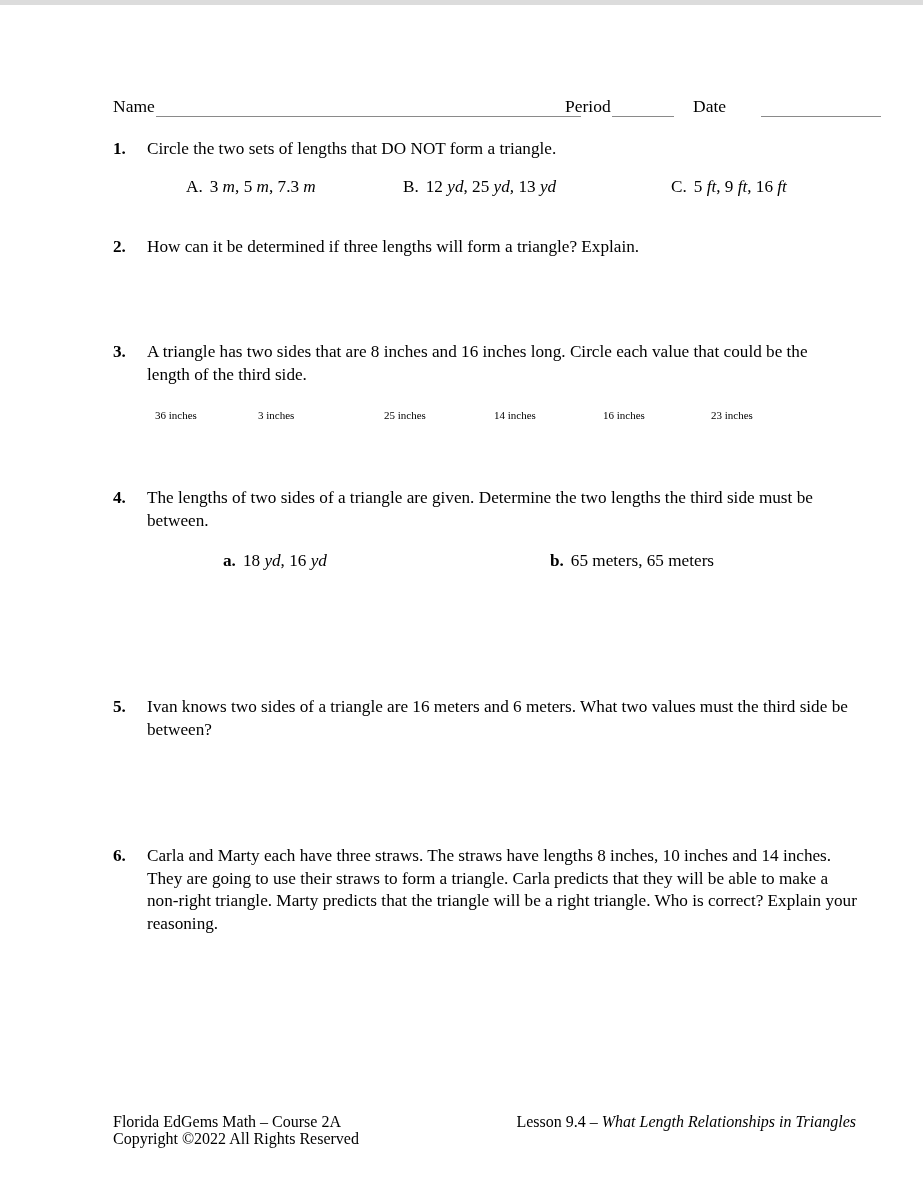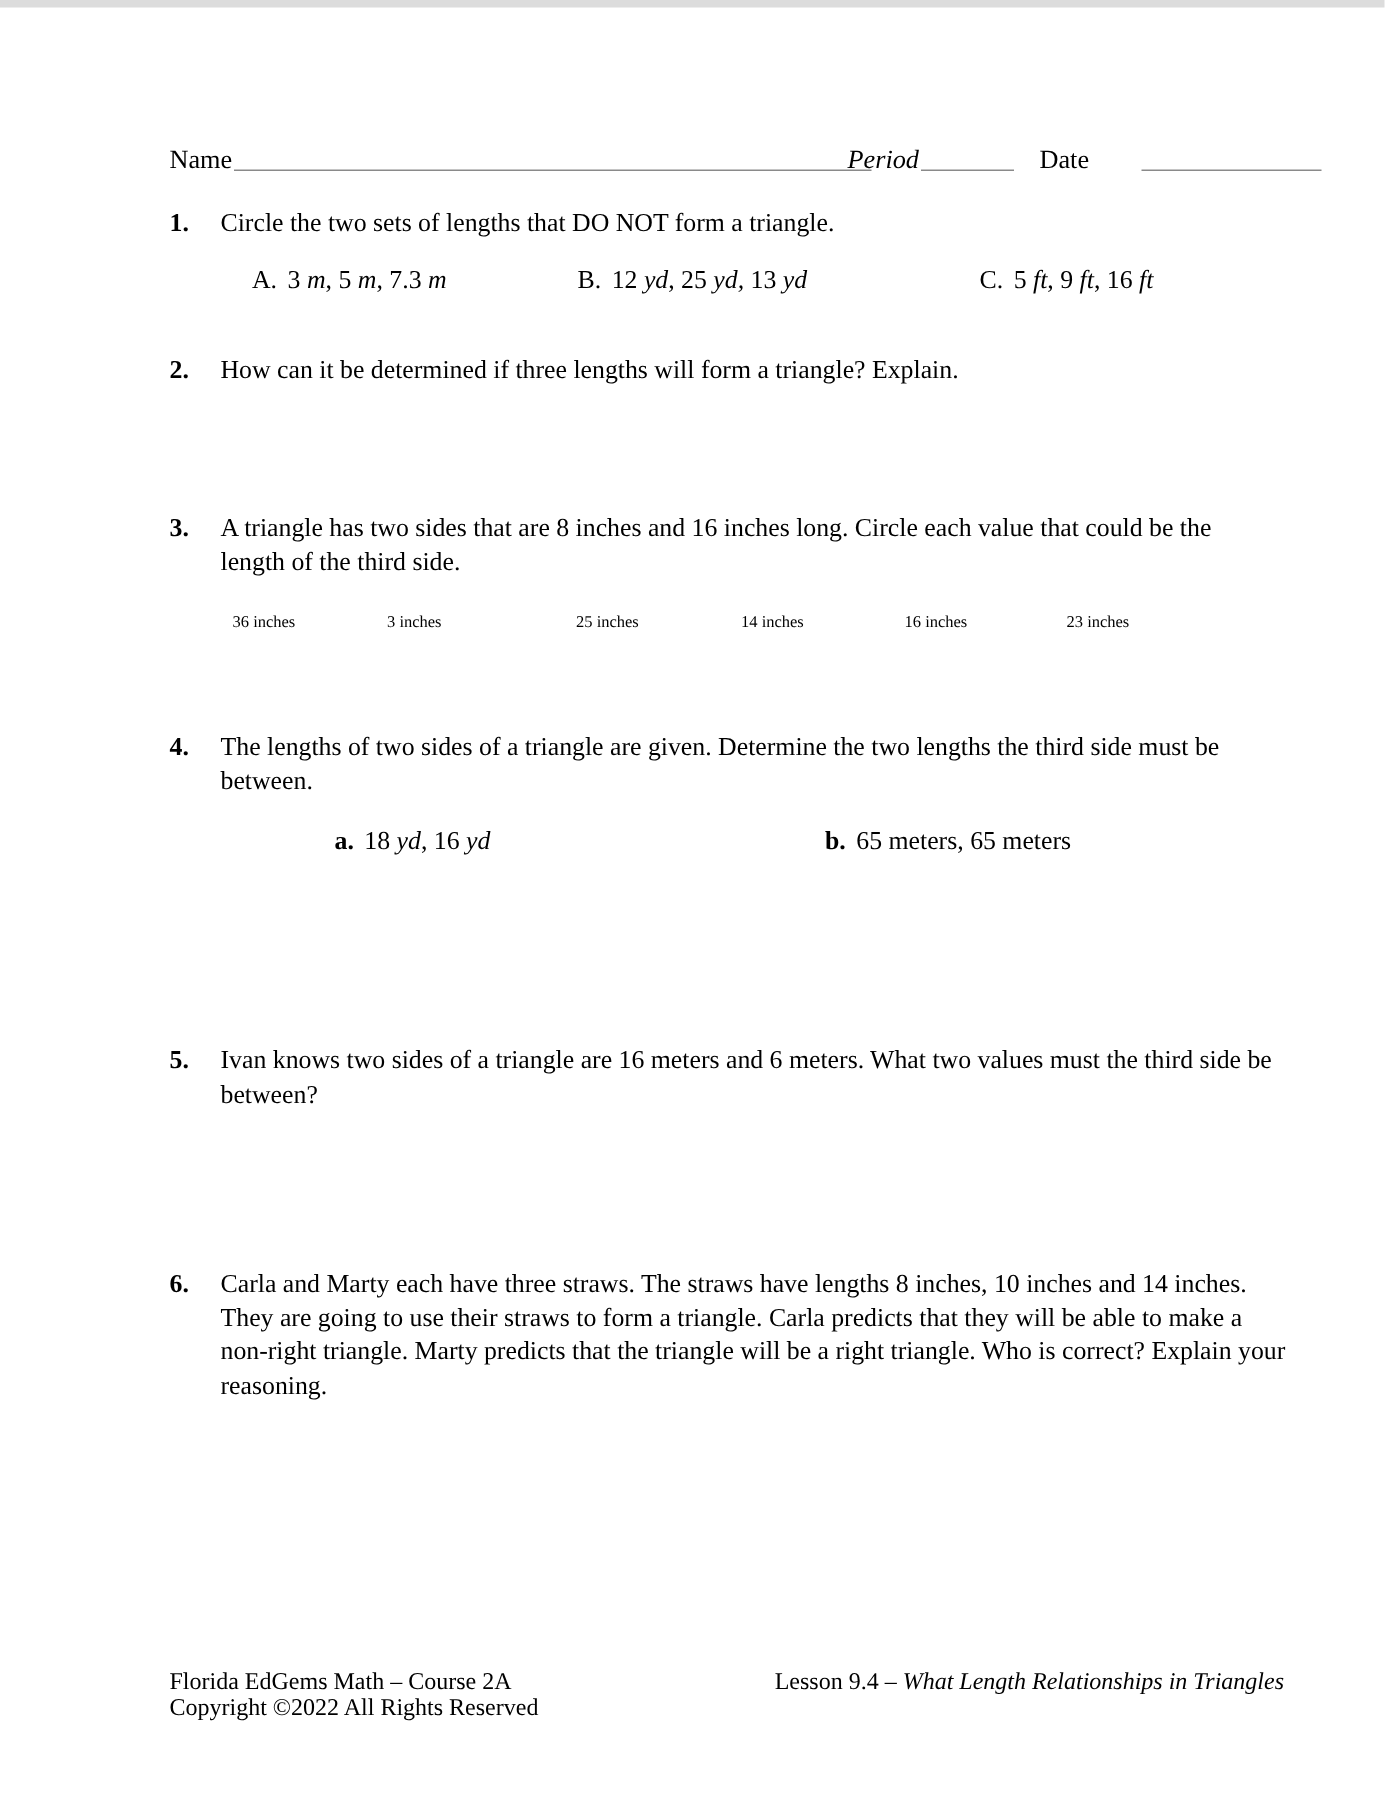--- a/index.html
+++ b/index.html
@@ -48,32 +48,32 @@
     top: 96px;
     width: 730px;
     height: 22px;
     font-size: 17.5px;
   }
   .idfield {
     position: absolute;
     top: 0;
     white-space: nowrap;
     display: flex;
-    align-items: center;
+    align-items: flex-end;
   }
   .idlabel { }
   .idline {
     display: inline-block;
     border-bottom: 1.4px solid #8a8a8a;
     height: 14px;
     margin-left: 1px;
   }
   #field-name  { left: 0px; }
   #field-name .idline { width: 425px; }
-  #field-period { left: 452px; font-style: italic; }
+  #field-period { left: 452px; }
   #field-period .idline { width: 62px; }
   #field-date  { left: 580px; gap: 34px; }
   #field-date .idline { width: 120px; }
 
   
   .q {
     position: absolute;
     font-size: 17.2px;
     line-height: 22.5px;
   }
@@ -95,21 +95,21 @@
   #q1 { left: 113px; top: 138px; width: 740px; }
   #q2 { left: 113px; top: 236px; width: 740px; }
   #q3 { left: 113px; top: 341px; width: 730px; }
   #q4 { left: 113px; top: 487px; width: 740px; }
   #q5 { left: 113px; top: 696px; width: 740px; }
   #q6 { left: 113px; top: 845px; width: 745px; }
 
   
   .optrow {
     position: absolute;
-    left: 0;
+    left: 18px;
     top: 38px;
     width: 740px;
     height: 24px;
     font-size: 17.2px;
   }
   .opt {
     position: absolute;
     white-space: nowrap;
   }
   .opt .lbl { margin-right: 7px; }

